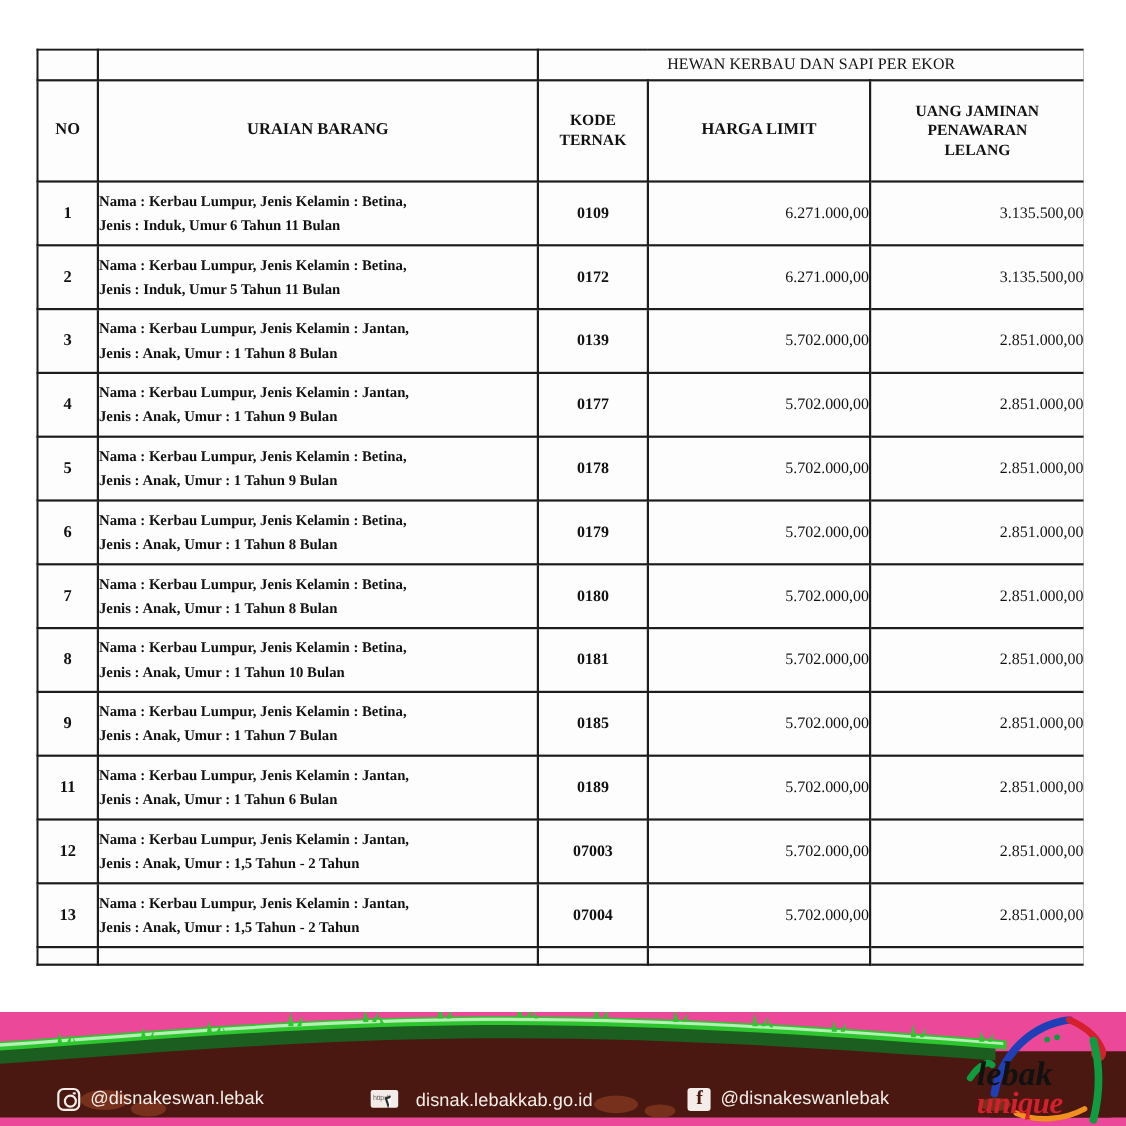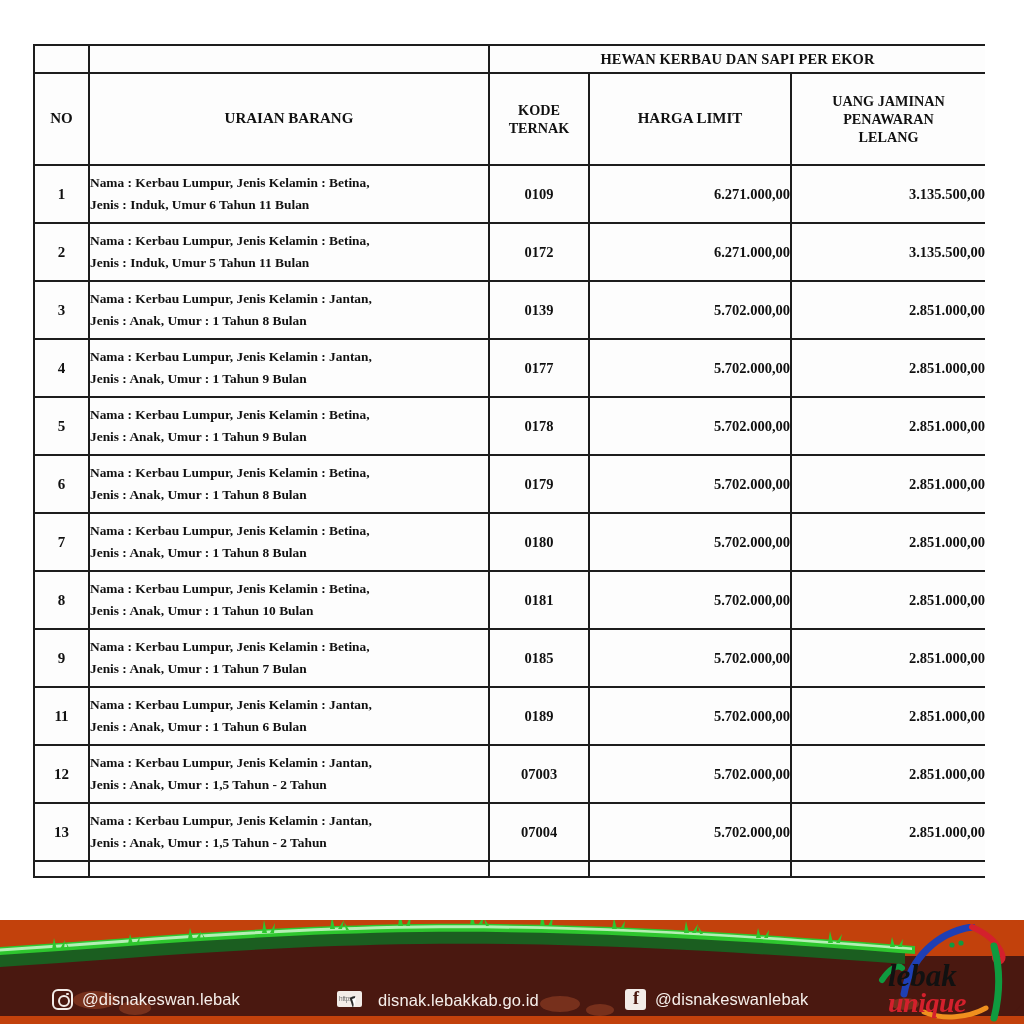--- a/index.html
+++ b/index.html
@@ -42,21 +42,21 @@
   .col-uraian  { width: 400px; }
   .col-kode    { width: 100px; }
   .col-harga   { width: 202px; }
   .col-jaminan { width: 195px; }
 
   
   .hdr-blank { height: 28px; }
   .hdr-group {
     height: 16px;
     text-align: center;
-    font-weight: bold;
+    font-weight: normal;
     font-size: 14.5px;
     letter-spacing: .1px;
     font-family: "Liberation Serif", serif;
     color: #111;
   }
   .hdr-cell {
     height: 92px;
     text-align: center;
     font-weight: bold;
     font-size: 15px;
@@ -86,34 +86,34 @@
   .cell-kode {
     text-align: center;
     font-weight: bold;
     font-size: 14.5px;
     color: #111;
     border-radius: 16px;
   }
   .cell-money {
     text-align: right;
     padding-right: 12px;
-    font-weight: bold;
+    font-weight: normal;
     font-size: 14.5px;
     color: #111;
   }
   tr.partial-row td { height: 16px; }
 
   
   .footer {
     position: absolute;
     left: 0; bottom: 0;
     width: 1024px;
     height: 104px;
     overflow: hidden;
-    background: #c2410c;
+    background: #ec4899;
   }
   .footer svg { position: absolute; left: 0; top: 0; display: block; }
 
   .footer-items {
     position: absolute;
     left: 0; bottom: 0;
     width: 1024px;
     height: 56px;
     display: flex;
     align-items: center;

